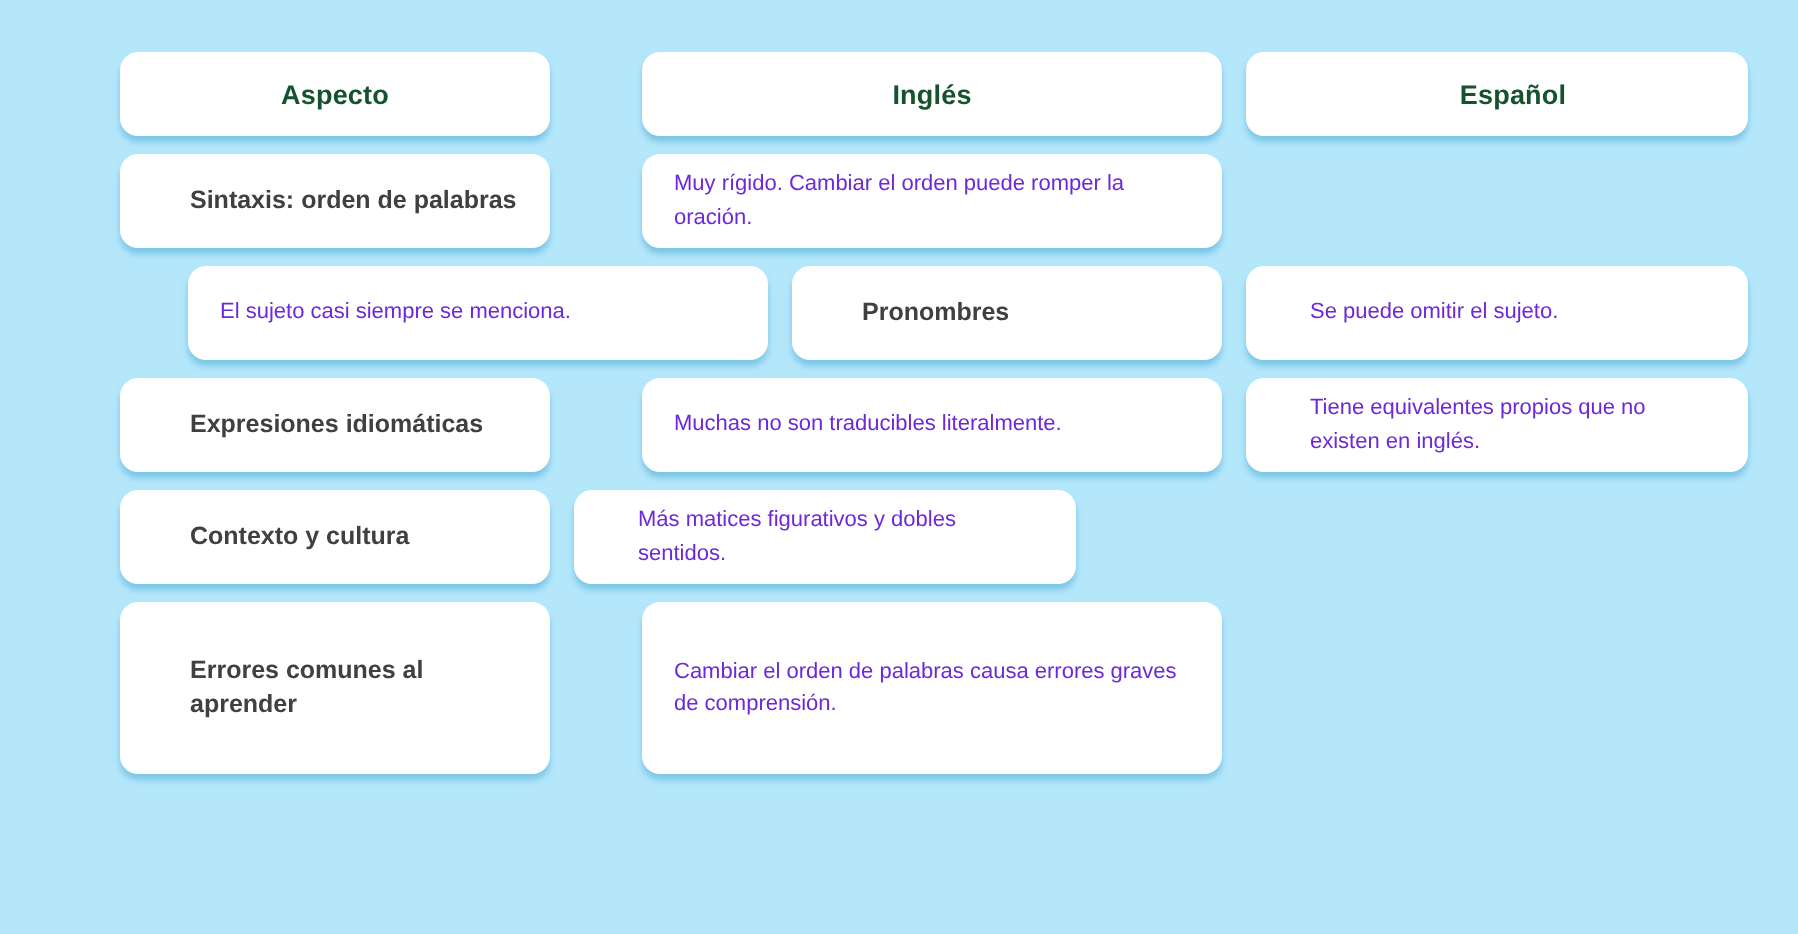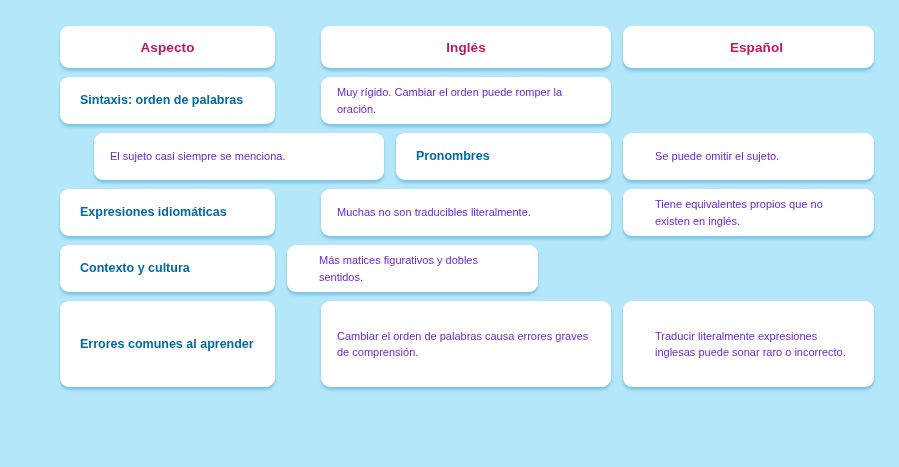--- a/index.html
+++ b/index.html
@@ -55,39 +55,40 @@
   }
 
   
   .header-row .cell {
     height: 42px;
     justify-content: center;
   }
   .header-text {
     font-size: 13.5px;
     font-weight: bold;
-    color: #be185d;
+    color: #14532d;
     text-align: center;
     letter-spacing: 0.1px;
   }
 
   
   .body-row .cell {
     min-height: 47px;
   }
   .body-row.row-tall .cell {
     min-height: 86px;
   }
 
   .aspect-text {
     font-size: 12.5px;
     font-weight: bold;
-    color: #0369a1;
+    color: #404040;
     padding: 0 16px 0 20px;
     line-height: 1.35;
+    margin-left: 15px;
   }
 
   .detail-text {
     font-size: 11px;
     font-weight: normal;
     color: #6d28d9;
     padding: 0 14px 0 16px;
     line-height: 1.5;
   }
 </style>
@@ -151,18 +152,15 @@
     </div>
   </div>
 
   <div class="table-row body-row row-tall">
     <div class="cell col-aspect">
       <span class="aspect-text">Errores comunes al aprender</span>
     </div>
     <div class="cell col-english">
       <span class="detail-text">Cambiar el orden de palabras causa errores graves de comprensión.</span>
     </div>
-    <div class="cell col-spanish">
-      <span class="detail-text">Traducir literalmente expresiones inglesas puede sonar raro o incorrecto.</span>
-    </div>
   </div>
 
 </div>
 
 </body></html>

